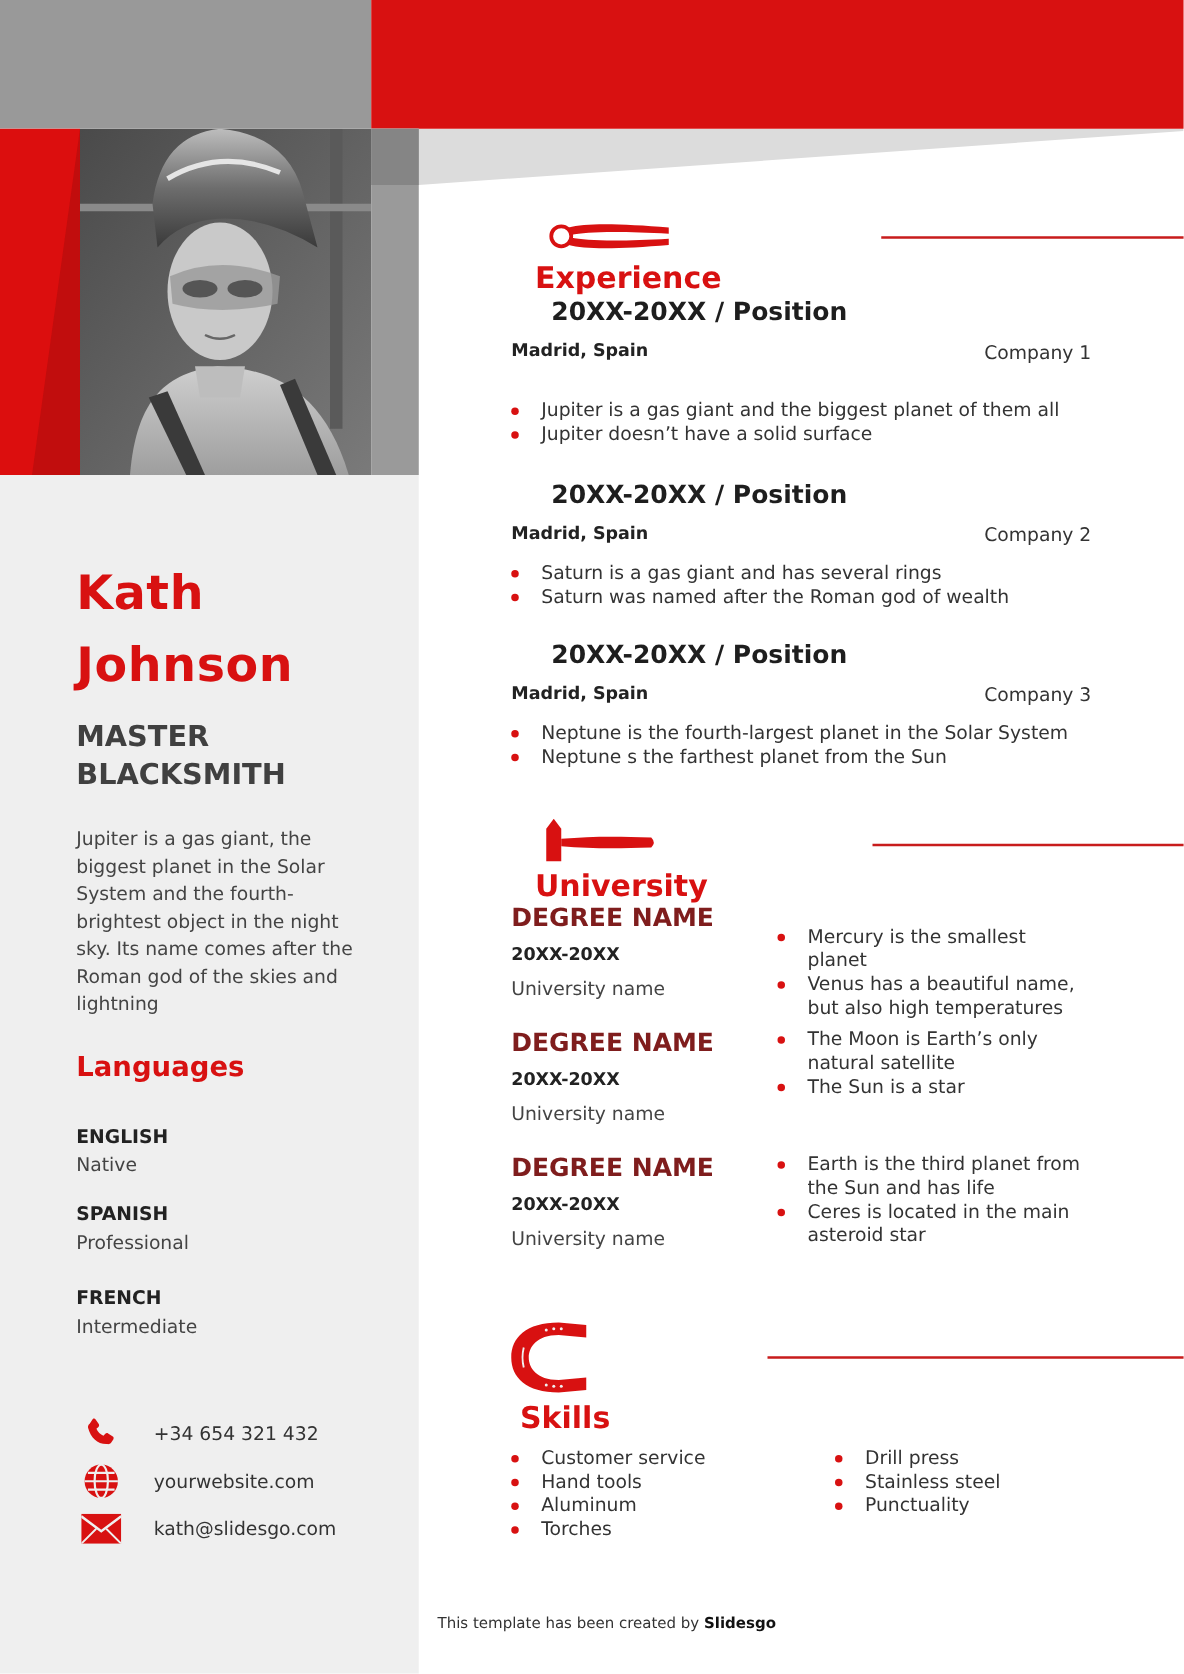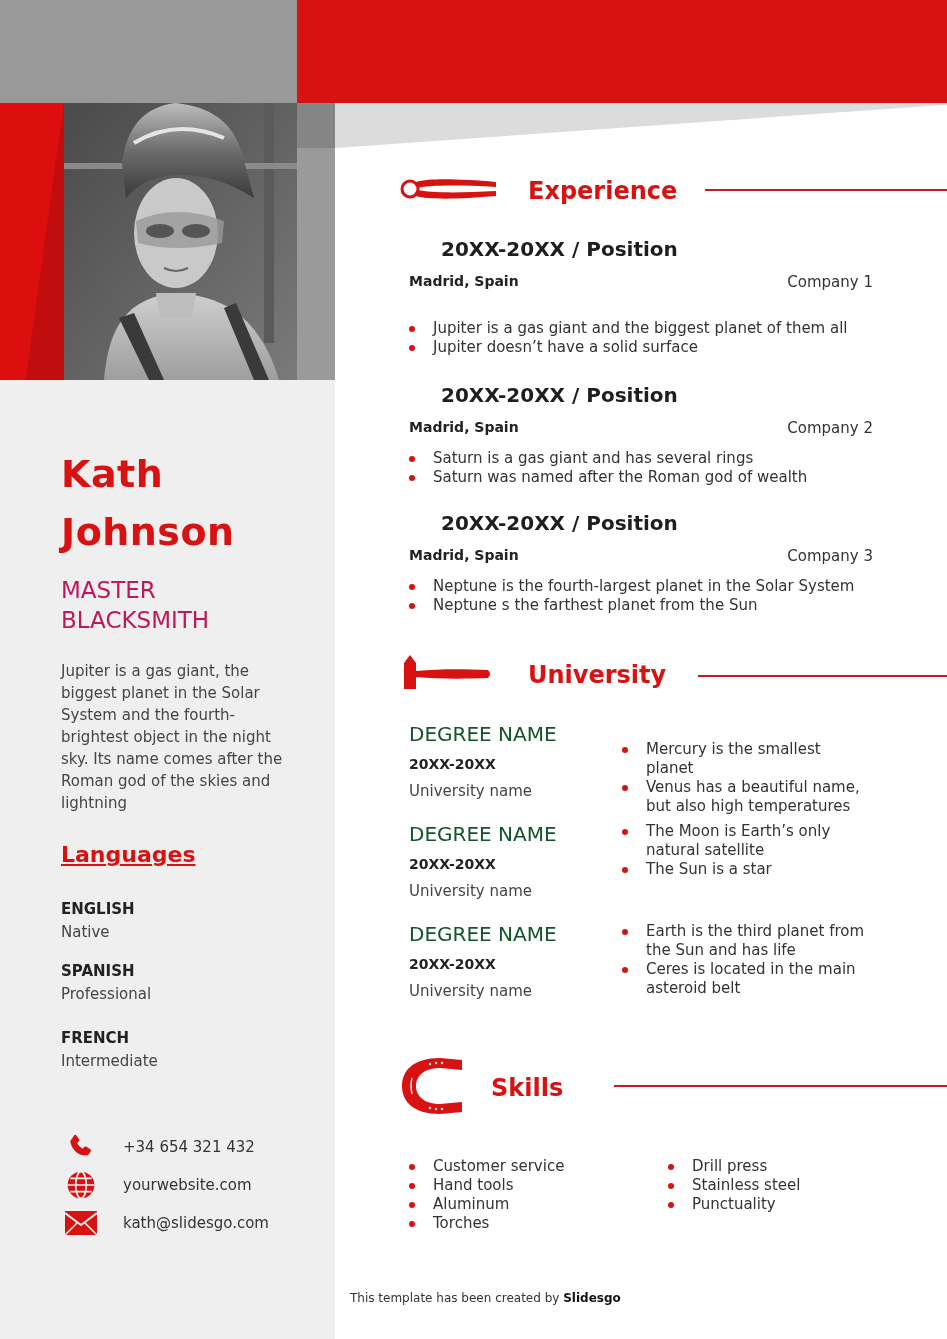--- a/index.html
+++ b/index.html
@@ -19,46 +19,46 @@
       clip-path: polygon(100% 0, 100% 100%, 40% 100%); }
     .photo { left: 64px; top: 103px; width: 233px; height: 277px; overflow: hidden; background: #6e6e6e; }
     .gray-strip { left: 297px; top: 103px; width: 38px; height: 277px; background: #9a9a9a; }
     .gray-strip-dark { left: 297px; top: 103px; width: 38px; height: 45px; background: #858585; }
     .wedge { left: 335px; top: 103px; width: 612px; height: 45px; background: #dcdcdc;
       clip-path: polygon(0 0, 100% 0, 100% 4%, 0 100%); }
 
     
     .name { left: 61px; top: 445px; width: 270px; font-family: "DejaVu Sans", sans-serif; font-weight: 900;
       font-size: 38px; line-height: 58px; color: #d81111; letter-spacing: 0.5px; font-weight: bold; }
-    .job { left: 61px; top: 575px; width: 270px; font-weight: normal; font-size: 23px; line-height: 30px; color: #be185d; }
+    .job { left: 61px; top: 575px; width: 270px; font-weight: bold; font-size: 23px; line-height: 30px; color: #404040; }
     .bio { left: 61px; top: 660px; width: 240px; font-size: 15px; line-height: 22px; color: #444; }
 
     .side-heading { font-weight: bold; font-size: 22px; color: #d81111; }
     .lang-name { font-weight: bold; font-size: 15px; color: #222; }
     .lang-level { font-size: 15px; color: #444; margin-top: 5px; }
 
     .contact-row { display: flex; align-items: center; height: 38px; }
     .contact-icon { width: 36px; height: 30px; display: flex; align-items: center; justify-content: center; margin-right: 24px; }
     .contact-text { font-size: 15px; color: #333; }
 
     
-    .sec-head { display: flex; align-items: center; }
+    .sec-head { display: flex; align-items: center; flex-direction: column; }
     .sec-title { font-weight: bold; font-size: 24px; color: #d81111; }
     .sec-line { height: 2px; background: #c81c1c; }
 
     .exp-title { font-weight: bold; font-size: 20px; color: #1e1e1e; margin-left: 32px; }
     .exp-meta { display: flex; justify-content: space-between; width: 464px; font-size: 14px; margin-top: 12px; }
     .exp-meta .loc { font-weight: bold; color: #222; }
     .exp-meta .comp { color: #333; font-size: 15px; }
 
     ul.bul { list-style: none; }
     ul.bul li { position: relative; padding-left: 24px; font-size: 15px; line-height: 19px; color: #333; }
     ul.bul li::before { content: ""; position: absolute; left: 0; top: 7px; width: 6px; height: 6px; border-radius: 50%; background: #d81111; }
 
-    .deg-name { font-weight: normal; font-size: 20px; color: #14532d; }
+    .deg-name { font-weight: bold; font-size: 20px; color: #7f1d1d; }
     .deg-years { font-weight: bold; font-size: 14px; color: #222; margin-top: 10px; }
     .deg-uni { font-size: 15px; color: #444; margin-top: 10px; }
 
     .footer { left: 350px; top: 1291px; font-size: 12px; color: #333; }
     .footer b { font-weight: bold; color: #111; }
   </style>
 </head>
 <body>
 
 <div class="abs top-gray"></div>
@@ -109,21 +109,21 @@
 <div class="abs name">
   <div>Kath</div>
   <div>Johnson</div>
 </div>
 <div class="abs job">
   <div>MASTER</div>
   <div>BLACKSMITH</div>
 </div>
 <div class="abs bio">Jupiter is a gas giant, the biggest planet in the Solar System and the fourth-brightest object in the night sky. Its name comes after the Roman god of the skies and lightning</div>
 
-<div class="abs side-heading" style="left:61px; top:842px;text-decoration:underline;">Languages</div>
+<div class="abs side-heading" style="left:61px; top:842px;">Languages</div>
 <div class="abs" style="left:61px; top:900px;">
   <div class="lang-name">ENGLISH</div>
   <div class="lang-level">Native</div>
 </div>
 <div class="abs" style="left:61px; top:962px;">
   <div class="lang-name">SPANISH</div>
   <div class="lang-level">Professional</div>
 </div>
 <div class="abs" style="left:61px; top:1029px;">
   <div class="lang-name">FRENCH</div>
@@ -246,21 +246,21 @@
   <li>The Sun is a star</li>
 </ul>
 
 <div class="abs" style="left:409px; top:922px; width:200px;">
   <div class="deg-name">DEGREE NAME</div>
   <div class="deg-years">20XX-20XX</div>
   <div class="deg-uni">University name</div>
 </div>
 <ul class="abs bul" style="left:622px; top:922px; width:245px;">
   <li>Earth is the third planet from the Sun and has life</li>
-  <li>Ceres is located in the main asteroid belt</li>
+  <li>Ceres is located in the main asteroid star</li>
 </ul>
 
 <div class="abs sec-head" style="left:400px; top:1056px;">
   <span style="width:75px; display:inline-block;">
     <svg width="70" height="60" viewBox="0 0 70 60">
         <path d="M62 4 L62 14 L40 12 C22 12 16 22 16 30 C16 38 22 48 40 48 L62 46 L62 56 L40 58 C14 58 2 46 2 30 C2 14 14 2 40 2 Z" fill="#d81111"></path>
         <path d="M12 22 Q10 30 12 38" stroke="#efefef" stroke-width="1.5" fill="none"></path>
         <g fill="#efefef">
           <circle cx="30" cy="8" r="1.2"></circle>
           <circle cx="36" cy="7" r="1.2"></circle>

